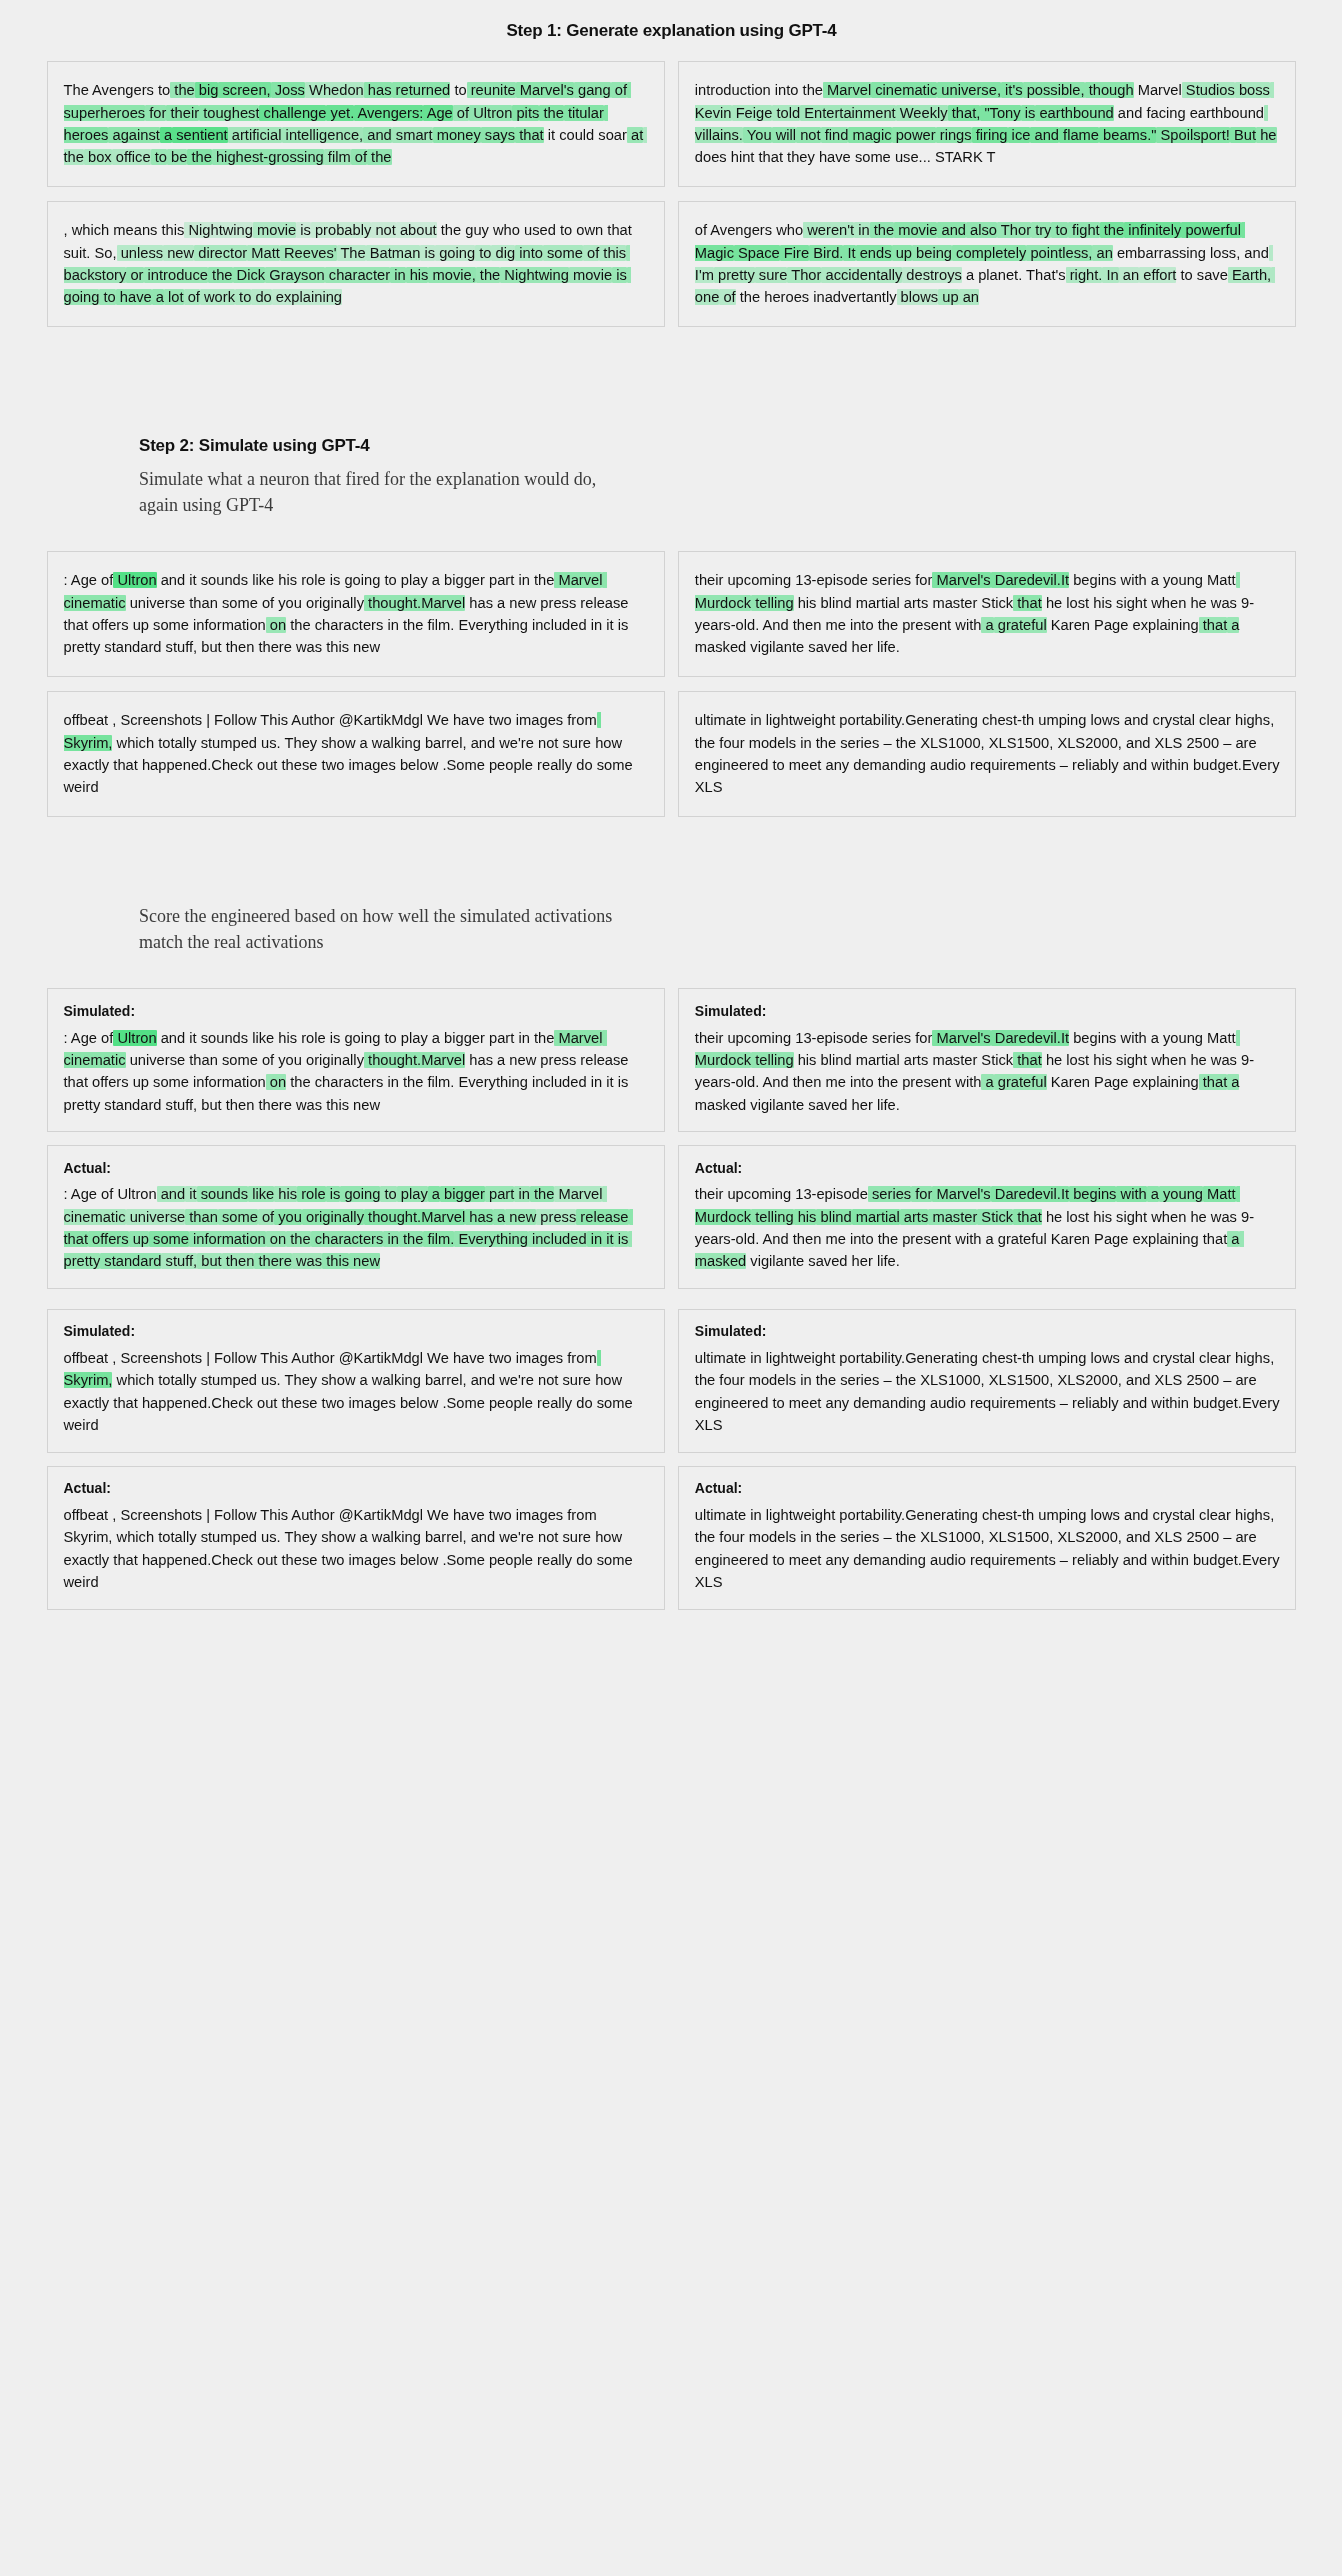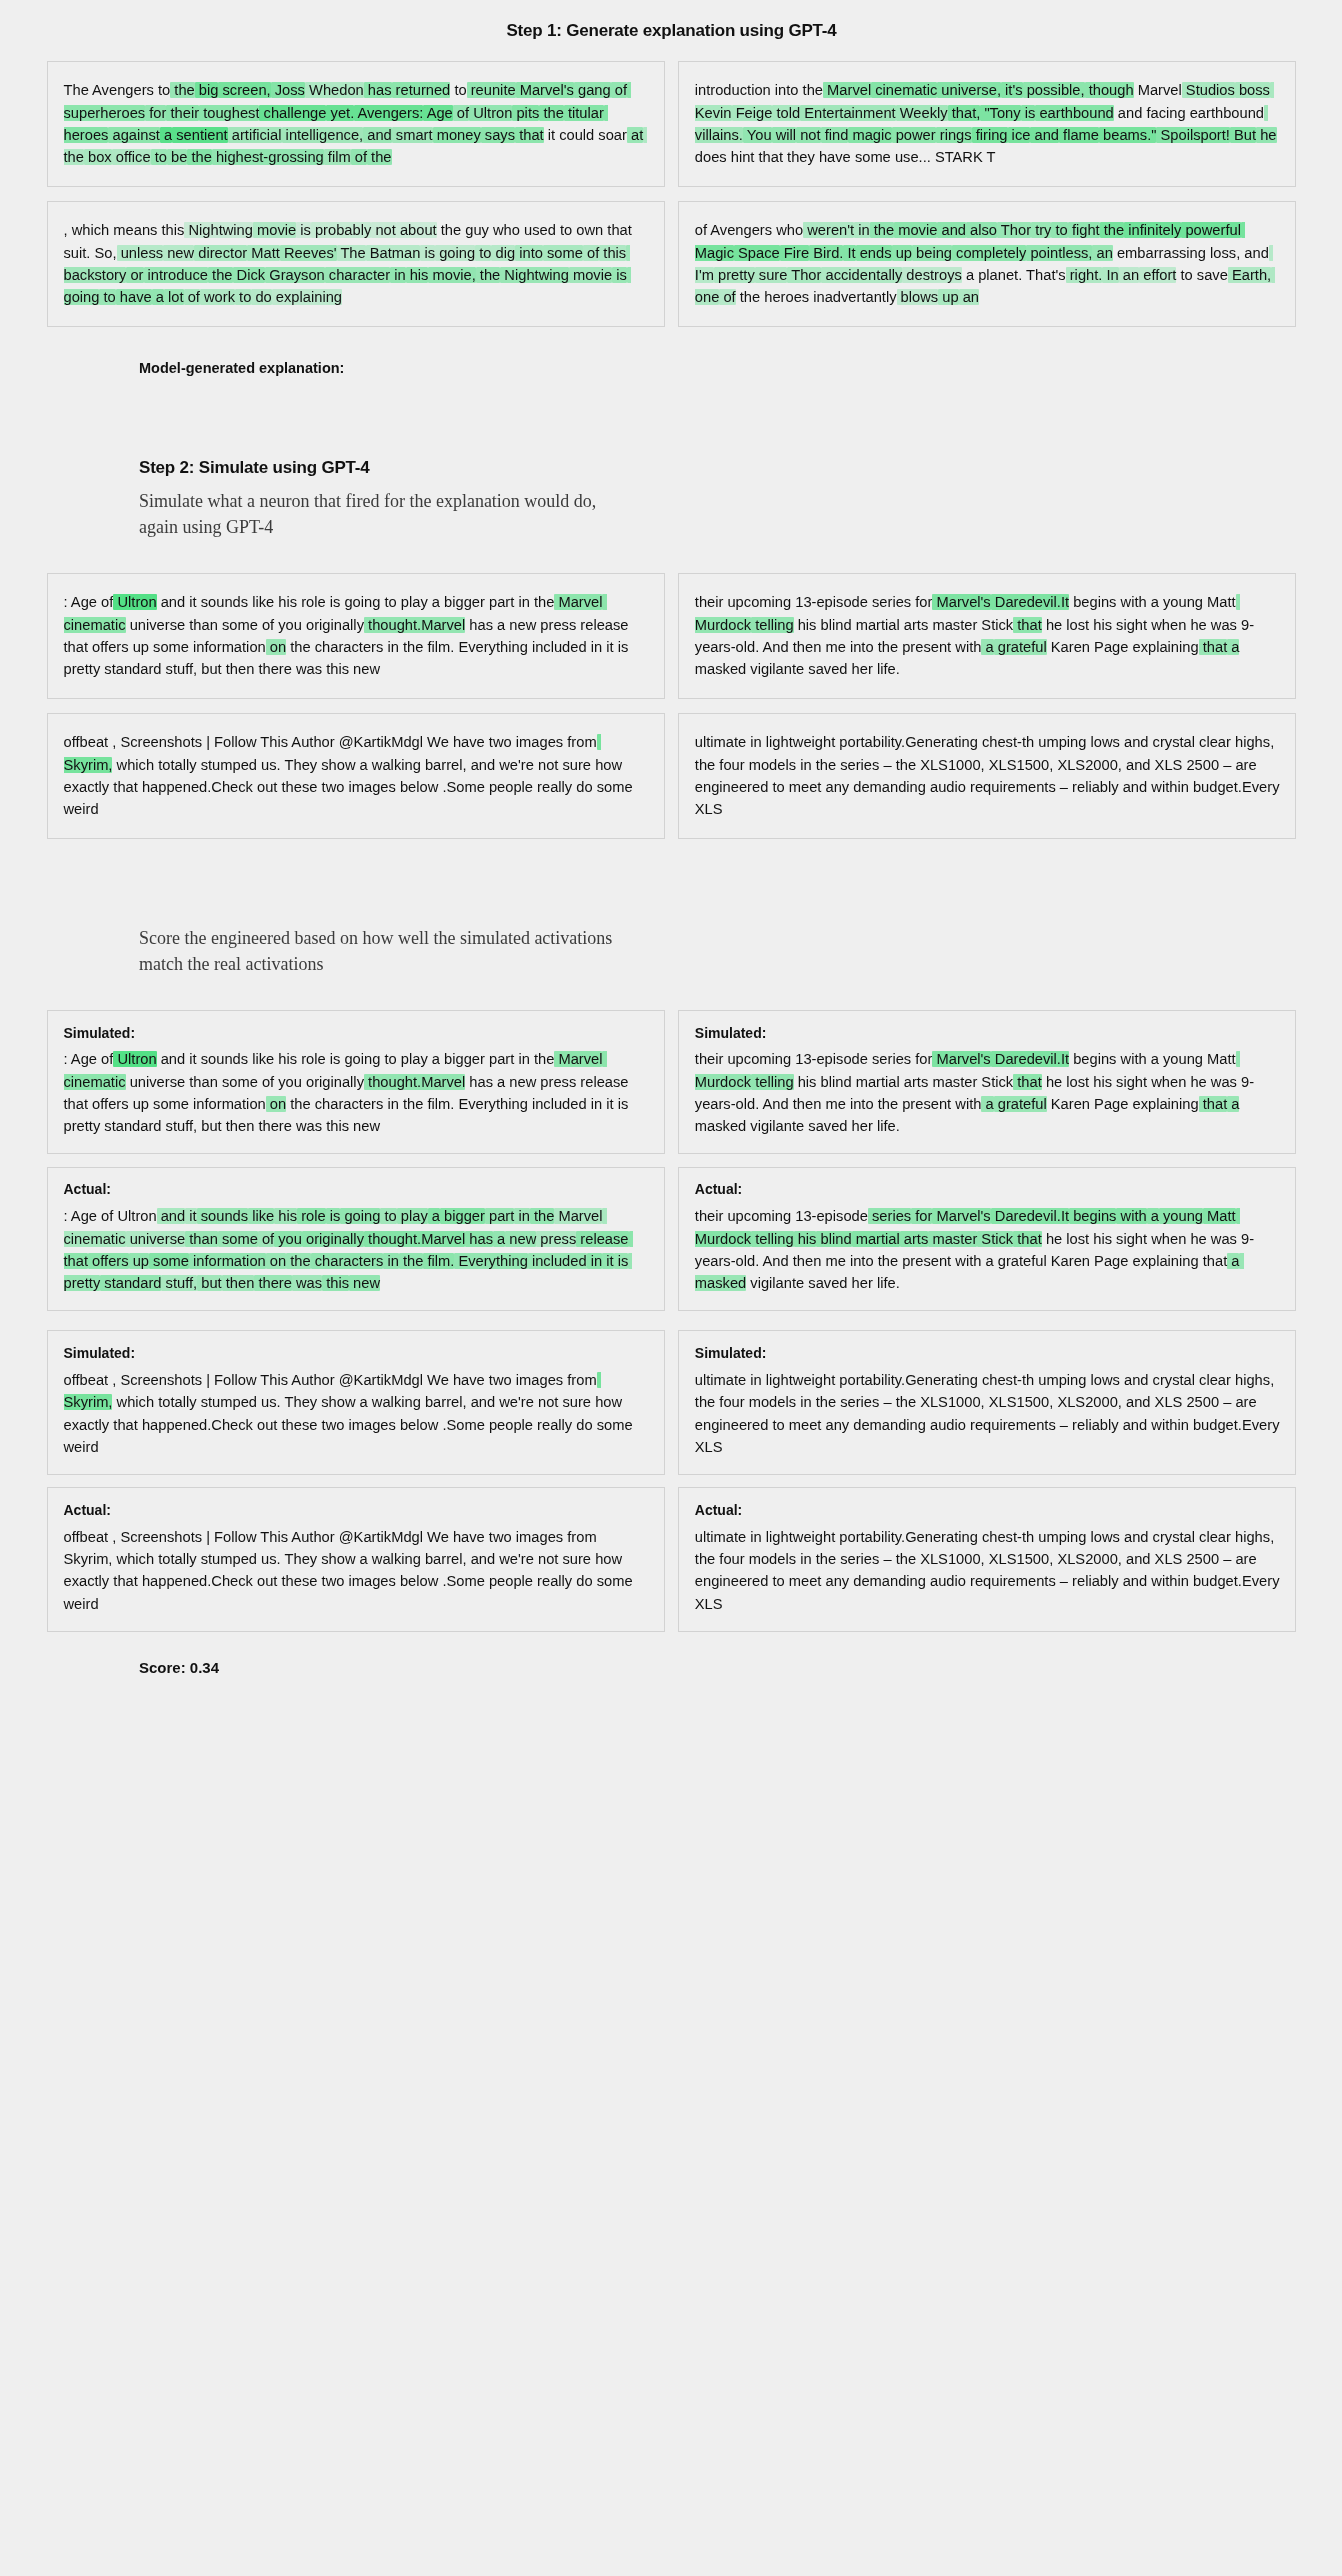--- a/index.html
+++ b/index.html
@@ -128,21 +128,20 @@
     </div>
     <div class="card">
       <div class="tokens"><span class="tok">,</span><span class="tok"> which</span><span class="tok"> means</span><span class="tok"> this</span><span class="tok" style="background: rgba(74, 222, 128, 0.227);"> Nightwing</span><span class="tok" style="background: rgba(74, 222, 128, 0.384);"> movie</span><span class="tok" style="background: rgba(74, 222, 128, 0.208);"> is</span><span class="tok" style="background: rgba(74, 222, 128, 0.25);"> probably</span><span class="tok" style="background: rgba(74, 222, 128, 0.227);"> not</span><span class="tok" style="background: rgba(74, 222, 128, 0.208);"> about</span><span class="tok"> the</span><span class="tok"> guy</span><span class="tok"> who</span><span class="tok"> used</span><span class="tok"> to</span><span class="tok"> own</span><span class="tok"> that</span><span class="tok"> suit.</span><span class="tok"> So,</span><span class="tok" style="background: rgba(74, 222, 128, 0.34);"> unless</span><span class="tok" style="background: rgba(74, 222, 128, 0.34);"> new</span><span class="tok" style="background: rgba(74, 222, 128, 0.427);"> director</span><span class="tok" style="background: rgba(74, 222, 128, 0.427);"> Matt</span><span class="tok" style="background: rgba(74, 222, 128, 0.47);"> Reeves'</span><span class="tok" style="background: rgba(74, 222, 128, 0.34);"> The</span><span class="tok" style="background: rgba(74, 222, 128, 0.34);"> Batman</span><span class="tok" style="background: rgba(74, 222, 128, 0.294);"> is</span><span class="tok" style="background: rgba(74, 222, 128, 0.294);"> going</span><span class="tok" style="background: rgba(74, 222, 128, 0.34);"> to</span><span class="tok" style="background: rgba(74, 222, 128, 0.34);"> dig</span><span class="tok" style="background: rgba(74, 222, 128, 0.427);"> into</span><span class="tok" style="background: rgba(74, 222, 128, 0.427);"> some</span><span class="tok" style="background: rgba(74, 222, 128, 0.384);"> of</span><span class="tok" style="background: rgba(74, 222, 128, 0.384);"> this</span><span class="tok" style="background: rgba(74, 222, 128, 0.47);"> backstory</span><span class="tok" style="background: rgba(74, 222, 128, 0.518);"> or</span><span class="tok" style="background: rgba(74, 222, 128, 0.518);"> introduce</span><span class="tok" style="background: rgba(74, 222, 128, 0.56);"> the</span><span class="tok" style="background: rgba(74, 222, 128, 0.56);"> Dick</span><span class="tok" style="background: rgba(74, 222, 128, 0.518);"> Grayson</span><span class="tok" style="background: rgba(74, 222, 128, 0.518);"> character</span><span class="tok" style="background: rgba(74, 222, 128, 0.56);"> in</span><span class="tok" style="background: rgba(74, 222, 128, 0.56);"> his</span><span class="tok" style="background: rgba(74, 222, 128, 0.56);"> movie,</span><span class="tok" style="background: rgba(74, 222, 128, 0.518);"> the</span><span class="tok" style="background: rgba(74, 222, 128, 0.518);"> Nightwing</span><span class="tok" style="background: rgba(74, 222, 128, 0.47);"> movie</span><span class="tok" style="background: rgba(74, 222, 128, 0.518);"> is</span><span class="tok" style="background: rgba(74, 222, 128, 0.518);"> going</span><span class="tok" style="background: rgba(74, 222, 128, 0.518);"> to</span><span class="tok" style="background: rgba(74, 222, 128, 0.56);"> have</span><span class="tok" style="background: rgba(74, 222, 128, 0.56);"> a</span><span class="tok" style="background: rgba(74, 222, 128, 0.518);"> lot</span><span class="tok" style="background: rgba(74, 222, 128, 0.427);"> of</span><span class="tok" style="background: rgba(74, 222, 128, 0.384);"> work</span><span class="tok" style="background: rgba(74, 222, 128, 0.384);"> to</span><span class="tok" style="background: rgba(74, 222, 128, 0.34);"> do</span><span class="tok" style="background: rgba(74, 222, 128, 0.294);"> explaining</span></div>
     </div>
     <div class="card">
       <div class="tokens"><span class="tok">of</span><span class="tok"> Avengers</span><span class="tok"> who</span><span class="tok" style="background: rgba(74, 222, 128, 0.384);"> weren't</span><span class="tok" style="background: rgba(74, 222, 128, 0.384);"> in</span><span class="tok" style="background: rgba(74, 222, 128, 0.56);"> the</span><span class="tok" style="background: rgba(74, 222, 128, 0.604);"> movie</span><span class="tok" style="background: rgba(74, 222, 128, 0.604);"> and</span><span class="tok" style="background: rgba(74, 222, 128, 0.56);"> also</span><span class="tok" style="background: rgba(74, 222, 128, 0.518);"> Thor</span><span class="tok" style="background: rgba(74, 222, 128, 0.518);"> try</span><span class="tok" style="background: rgba(74, 222, 128, 0.56);"> to</span><span class="tok" style="background: rgba(74, 222, 128, 0.56);"> fight</span><span class="tok" style="background: rgba(74, 222, 128, 0.737);"> the</span><span class="tok" style="background: rgba(74, 222, 128, 0.78);"> infinitely</span><span class="tok" style="background: rgba(74, 222, 128, 0.78);"> powerful</span><span class="tok" style="background: rgba(74, 222, 128, 0.737);"> Magic</span><span class="tok" style="background: rgba(74, 222, 128, 0.737);"> Space</span><span class="tok" style="background: rgba(74, 222, 128, 0.69);"> Fire</span><span class="tok" style="background: rgba(74, 222, 128, 0.647);"> Bird.</span><span class="tok" style="background: rgba(74, 222, 128, 0.647);"> It</span><span class="tok" style="background: rgba(74, 222, 128, 0.647);"> ends</span><span class="tok" style="background: rgba(74, 222, 128, 0.604);"> up</span><span class="tok" style="background: rgba(74, 222, 128, 0.56);"> being</span><span class="tok" style="background: rgba(74, 222, 128, 0.604);"> completely</span><span class="tok" style="background: rgba(74, 222, 128, 0.56);"> pointless,</span><span class="tok" style="background: rgba(74, 222, 128, 0.518);"> an</span><span class="tok"> embarrassing</span><span class="tok"> loss,</span><span class="tok"> and</span><span class="tok" style="background: rgba(74, 222, 128, 0.34);"> I'm</span><span class="tok" style="background: rgba(74, 222, 128, 0.384);"> pretty</span><span class="tok" style="background: rgba(74, 222, 128, 0.384);"> sure</span><span class="tok" style="background: rgba(74, 222, 128, 0.427);"> Thor</span><span class="tok" style="background: rgba(74, 222, 128, 0.384);"> accidentally</span><span class="tok" style="background: rgba(74, 222, 128, 0.294);"> destroys</span><span class="tok"> a</span><span class="tok"> planet.</span><span class="tok"> That's</span><span class="tok" style="background: rgba(74, 222, 128, 0.384);"> right.</span><span class="tok" style="background: rgba(74, 222, 128, 0.384);"> In</span><span class="tok" style="background: rgba(74, 222, 128, 0.294);"> an</span><span class="tok" style="background: rgba(74, 222, 128, 0.294);"> effort</span><span class="tok"> to</span><span class="tok"> save</span><span class="tok" style="background: rgba(74, 222, 128, 0.384);"> Earth,</span><span class="tok" style="background: rgba(74, 222, 128, 0.384);"> one</span><span class="tok" style="background: rgba(74, 222, 128, 0.34);"> of</span><span class="tok"> the</span><span class="tok"> heroes</span><span class="tok"> inadvertantly</span><span class="tok" style="background: rgba(74, 222, 128, 0.294);"> blows</span><span class="tok" style="background: rgba(74, 222, 128, 0.427);"> up</span><span class="tok" style="background: rgba(74, 222, 128, 0.384);"> an</span></div>
     </div>
   </div>
 
   <div class="explain-wrap">
-    <p class="explain-label">Model-generated explanation:</p>
   </div>
 
   <div class="gap-xl"></div>
 
   <div class="step-block">
     <h2 class="step-head">Step 2: Simulate using GPT-4</h2>
     <p class="step-sub">Simulate what a neuron that fired for the explanation would do, again using GPT-4</p>
   </div>
 
   <div class="gap-md"></div>
@@ -207,16 +206,15 @@
     <div class="card compare">
       <div class="card-label">Actual:</div>
       <div class="tokens"><span class="tok">offbeat</span><span class="tok"> ,</span><span class="tok"> Screenshots</span><span class="tok"> |</span><span class="tok"> Follow</span><span class="tok"> This</span><span class="tok"> Author</span><span class="tok"> @KartikMdgl</span><span class="tok"> We</span><span class="tok"> have</span><span class="tok"> two</span><span class="tok"> images</span><span class="tok"> from</span><span class="tok"> Skyrim,</span><span class="tok"> which</span><span class="tok"> totally</span><span class="tok"> stumped</span><span class="tok"> us.</span><span class="tok"> They</span><span class="tok"> show</span><span class="tok"> a</span><span class="tok"> walking</span><span class="tok"> barrel,</span><span class="tok"> and</span><span class="tok"> we're</span><span class="tok"> not</span><span class="tok"> sure</span><span class="tok"> how</span><span class="tok"> exactly</span><span class="tok"> that</span><span class="tok"> happened.Check</span><span class="tok"> out</span><span class="tok"> these</span><span class="tok"> two</span><span class="tok"> images</span><span class="tok"> below</span><span class="tok"> .Some</span><span class="tok"> people</span><span class="tok"> really</span><span class="tok"> do</span><span class="tok"> some</span><span class="tok"> weird</span></div>
     </div>
     <div class="card compare">
       <div class="card-label">Actual:</div>
       <div class="tokens"><span class="tok">ultimate</span><span class="tok"> in</span><span class="tok"> lightweight</span><span class="tok"> portability.Generating</span><span class="tok"> chest-th</span><span class="tok"> umping</span><span class="tok"> lows</span><span class="tok"> and</span><span class="tok"> crystal</span><span class="tok"> clear</span><span class="tok"> highs,</span><span class="tok"> the</span><span class="tok"> four</span><span class="tok"> models</span><span class="tok"> in</span><span class="tok"> the</span><span class="tok"> series</span><span class="tok"> –</span><span class="tok"> the</span><span class="tok"> XLS1000,</span><span class="tok"> XLS1500,</span><span class="tok"> XLS2000,</span><span class="tok"> and</span><span class="tok"> XLS</span><span class="tok"> 2500</span><span class="tok"> –</span><span class="tok"> are</span><span class="tok"> engineered</span><span class="tok"> to</span><span class="tok"> meet</span><span class="tok"> any</span><span class="tok"> demanding</span><span class="tok"> audio</span><span class="tok"> requirements</span><span class="tok"> –</span><span class="tok"> reliably</span><span class="tok"> and</span><span class="tok"> within</span><span class="tok"> budget.Every</span><span class="tok"> XLS</span></div>
     </div>
   </div>
 
-  <div class="score">Score: 0.34</div>
 
 </div>
 
 
 </body></html>

